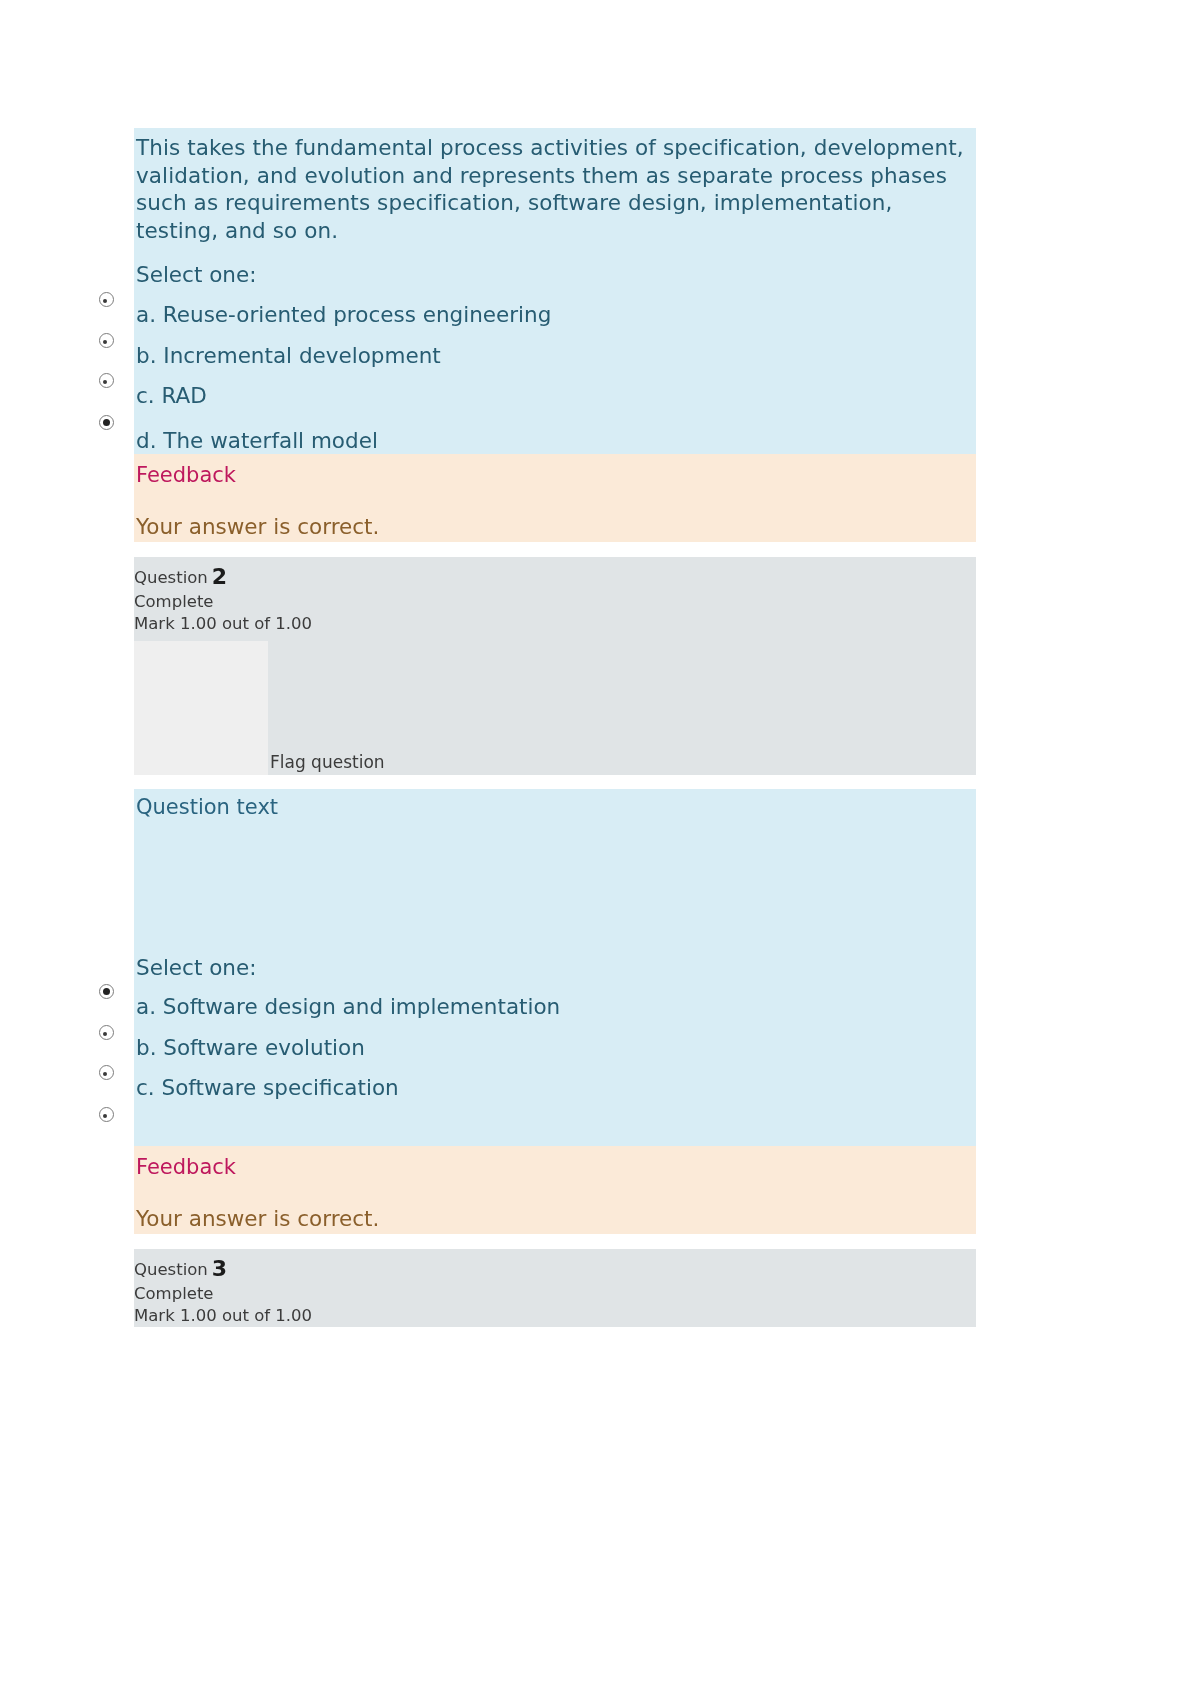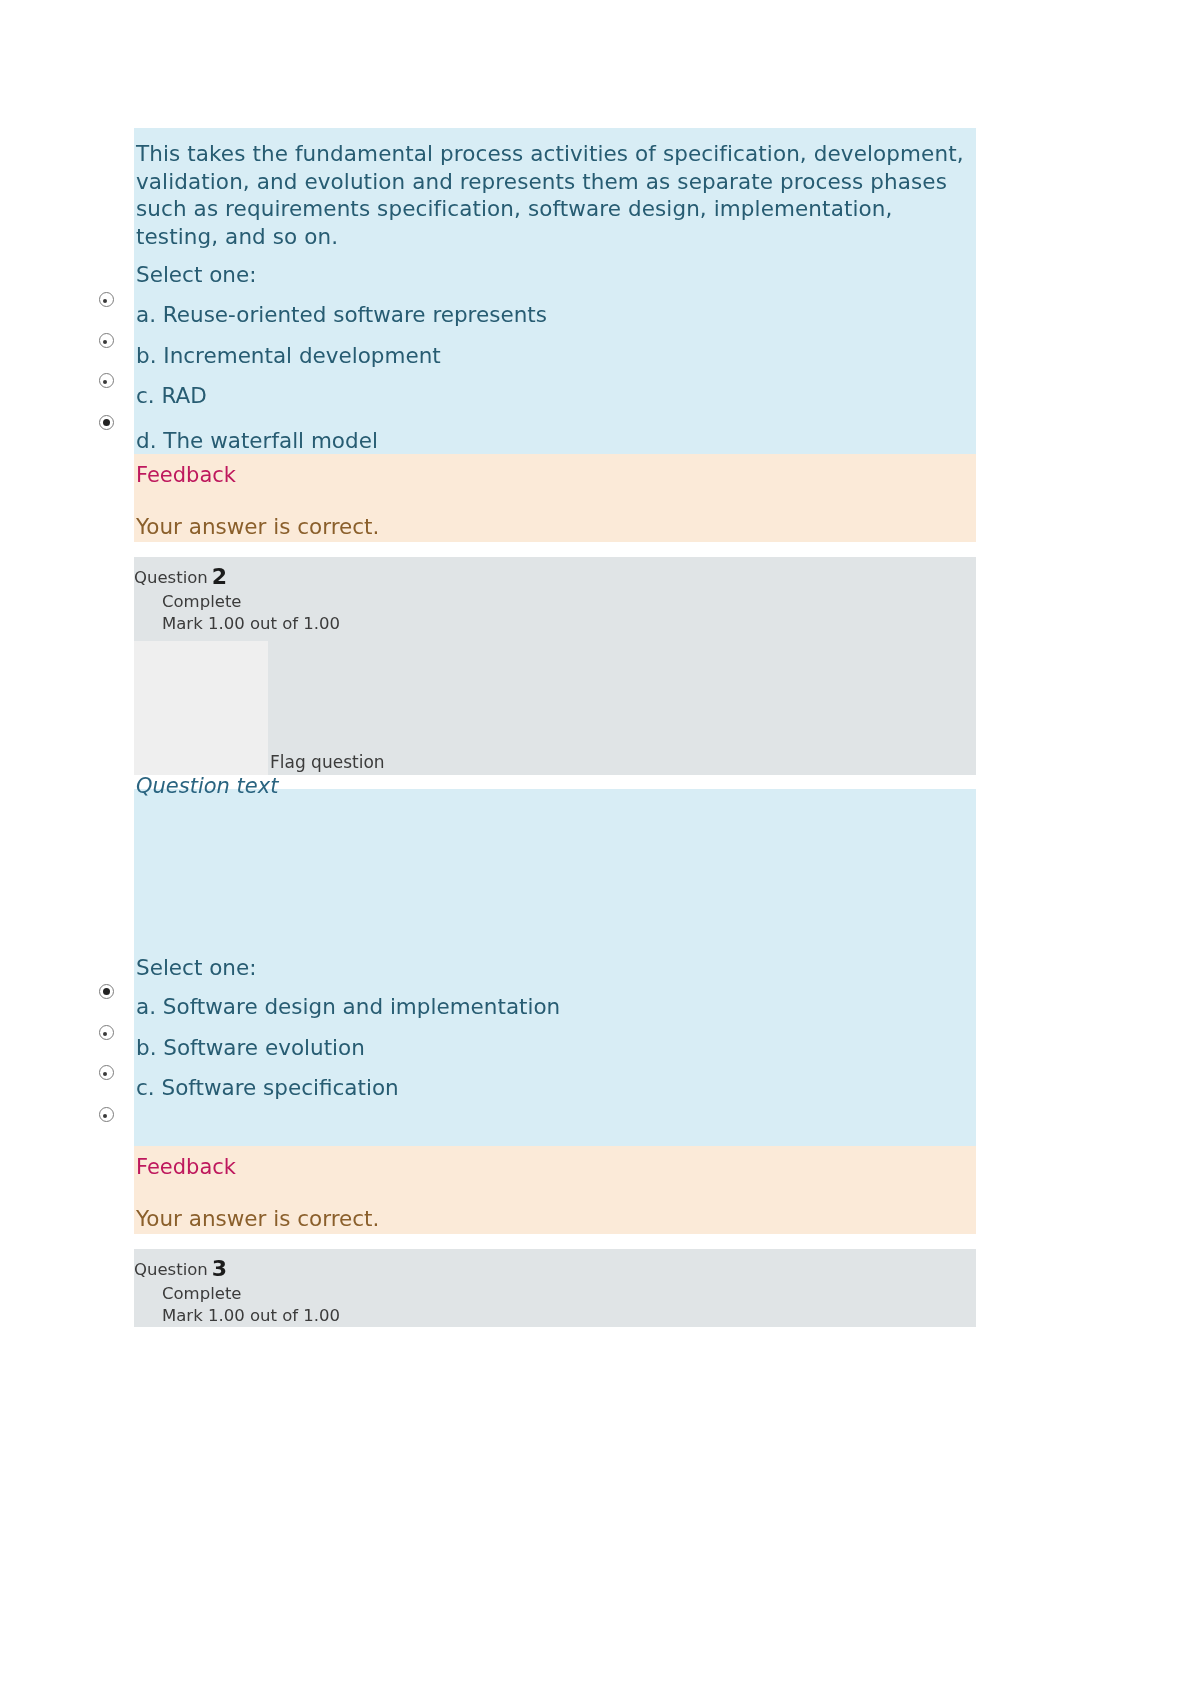--- a/index.html
+++ b/index.html
@@ -90,21 +90,20 @@
     font-weight: bold;
     color: #1c1c1c;
     vertical-align: -1px;
     padding-left: 4px;
   }
   .qstate {
     color: #3b3b3b;
     font-size: 16.5px;
     line-height: 21px;
     white-space: nowrap;
-    padding-left: 28px;
   }
   .flagq {
     color: #3b3b3b;
     font-size: 17px;
     line-height: 21px;
     white-space: nowrap;
     text-align: center;
   }
 
   
@@ -142,27 +141,27 @@
     width: 42px;
   }
 </style>
 </head>
 <body>
 
 <div class="page">
 
   <div class="qbody" style="left:134px; top:128px; width:842px; height:326px;"></div>
 
-  <div class="qtext" style="position:absolute; left:136px; top:134px; width:830px;margin-top:6px;">This takes the fundamental process activities of specification, development, validation, and evolution and represents them as separate process phases such as requirements specification, software design, implementation, testing, and so on.</div>
+  <div class="qtext" style="position:absolute; left:136px; top:134px; width:830px;">This takes the fundamental process activities of specification, development, validation, and evolution and represents them as separate process phases such as requirements specification, software design, implementation, testing, and so on.</div>
 
   <div class="select-one" style="position:absolute; left:136px; top:261px;">Select one:</div>
 
   <div class="radio-strip" style="left:92px; top:288px; width:42px; height:27px;"></div>
   <div class="radio" style="left:99px; top:292px;"></div>
-  <div class="answer-label" style="position:absolute; left:136px; top:301px;">a. Reuse-oriented software represents</div>
+  <div class="answer-label" style="position:absolute; left:136px; top:301px;">a. Reuse-oriented process engineering</div>
 
   <div class="radio-strip" style="left:92px; top:329px; width:42px; height:27px;"></div>
   <div class="radio" style="left:99px; top:333px;"></div>
   <div class="answer-label" style="position:absolute; left:136px; top:342px;">b. Incremental development</div>
 
   <div class="radio-strip" style="left:92px; top:369px; width:42px; height:27px;"></div>
   <div class="radio" style="left:99px; top:373px;"></div>
   <div class="answer-label" style="position:absolute; left:136px; top:382px;">c. RAD</div>
 
   <div class="radio-strip" style="left:92px; top:410px; width:42px; height:30px;"></div>
@@ -179,21 +178,21 @@
   <div class="qnum-line" style="position:absolute; left:134px; top:566px;">
     <span>Question</span><span class="big">2</span>
   </div>
   <div class="qstate" style="position:absolute; left:134px; top:591px;">Complete</div>
   <div class="qstate" style="position:absolute; left:134px; top:613px;">Mark 1.00 out of 1.00</div>
 
   <div class="flagq" style="position:absolute; left:270px; top:752px;">Flag question</div>
 
   <div class="qbody" style="left:134px; top:789px; width:842px; height:357px;"></div>
 
-  <div class="qtext-heading" style="position:absolute; left:136px; top:773px;font-style:italic;">Question text</div>
+  <div class="qtext-heading" style="position:absolute; left:136px; top:794px;">Question text</div>
 
 
   <div class="select-one" style="position:absolute; left:136px; top:954px;">Select one:</div>
 
   <div class="radio-strip" style="left:92px; top:980px; width:42px; height:27px;"></div>
   <div class="radio checked" style="left:99px; top:984px;"></div>
   <div class="answer-label" style="position:absolute; left:136px; top:993px;">a. Software design and implementation</div>
 
   <div class="radio-strip" style="left:92px; top:1021px; width:42px; height:27px;"></div>
   <div class="radio" style="left:99px; top:1025px;"></div>

